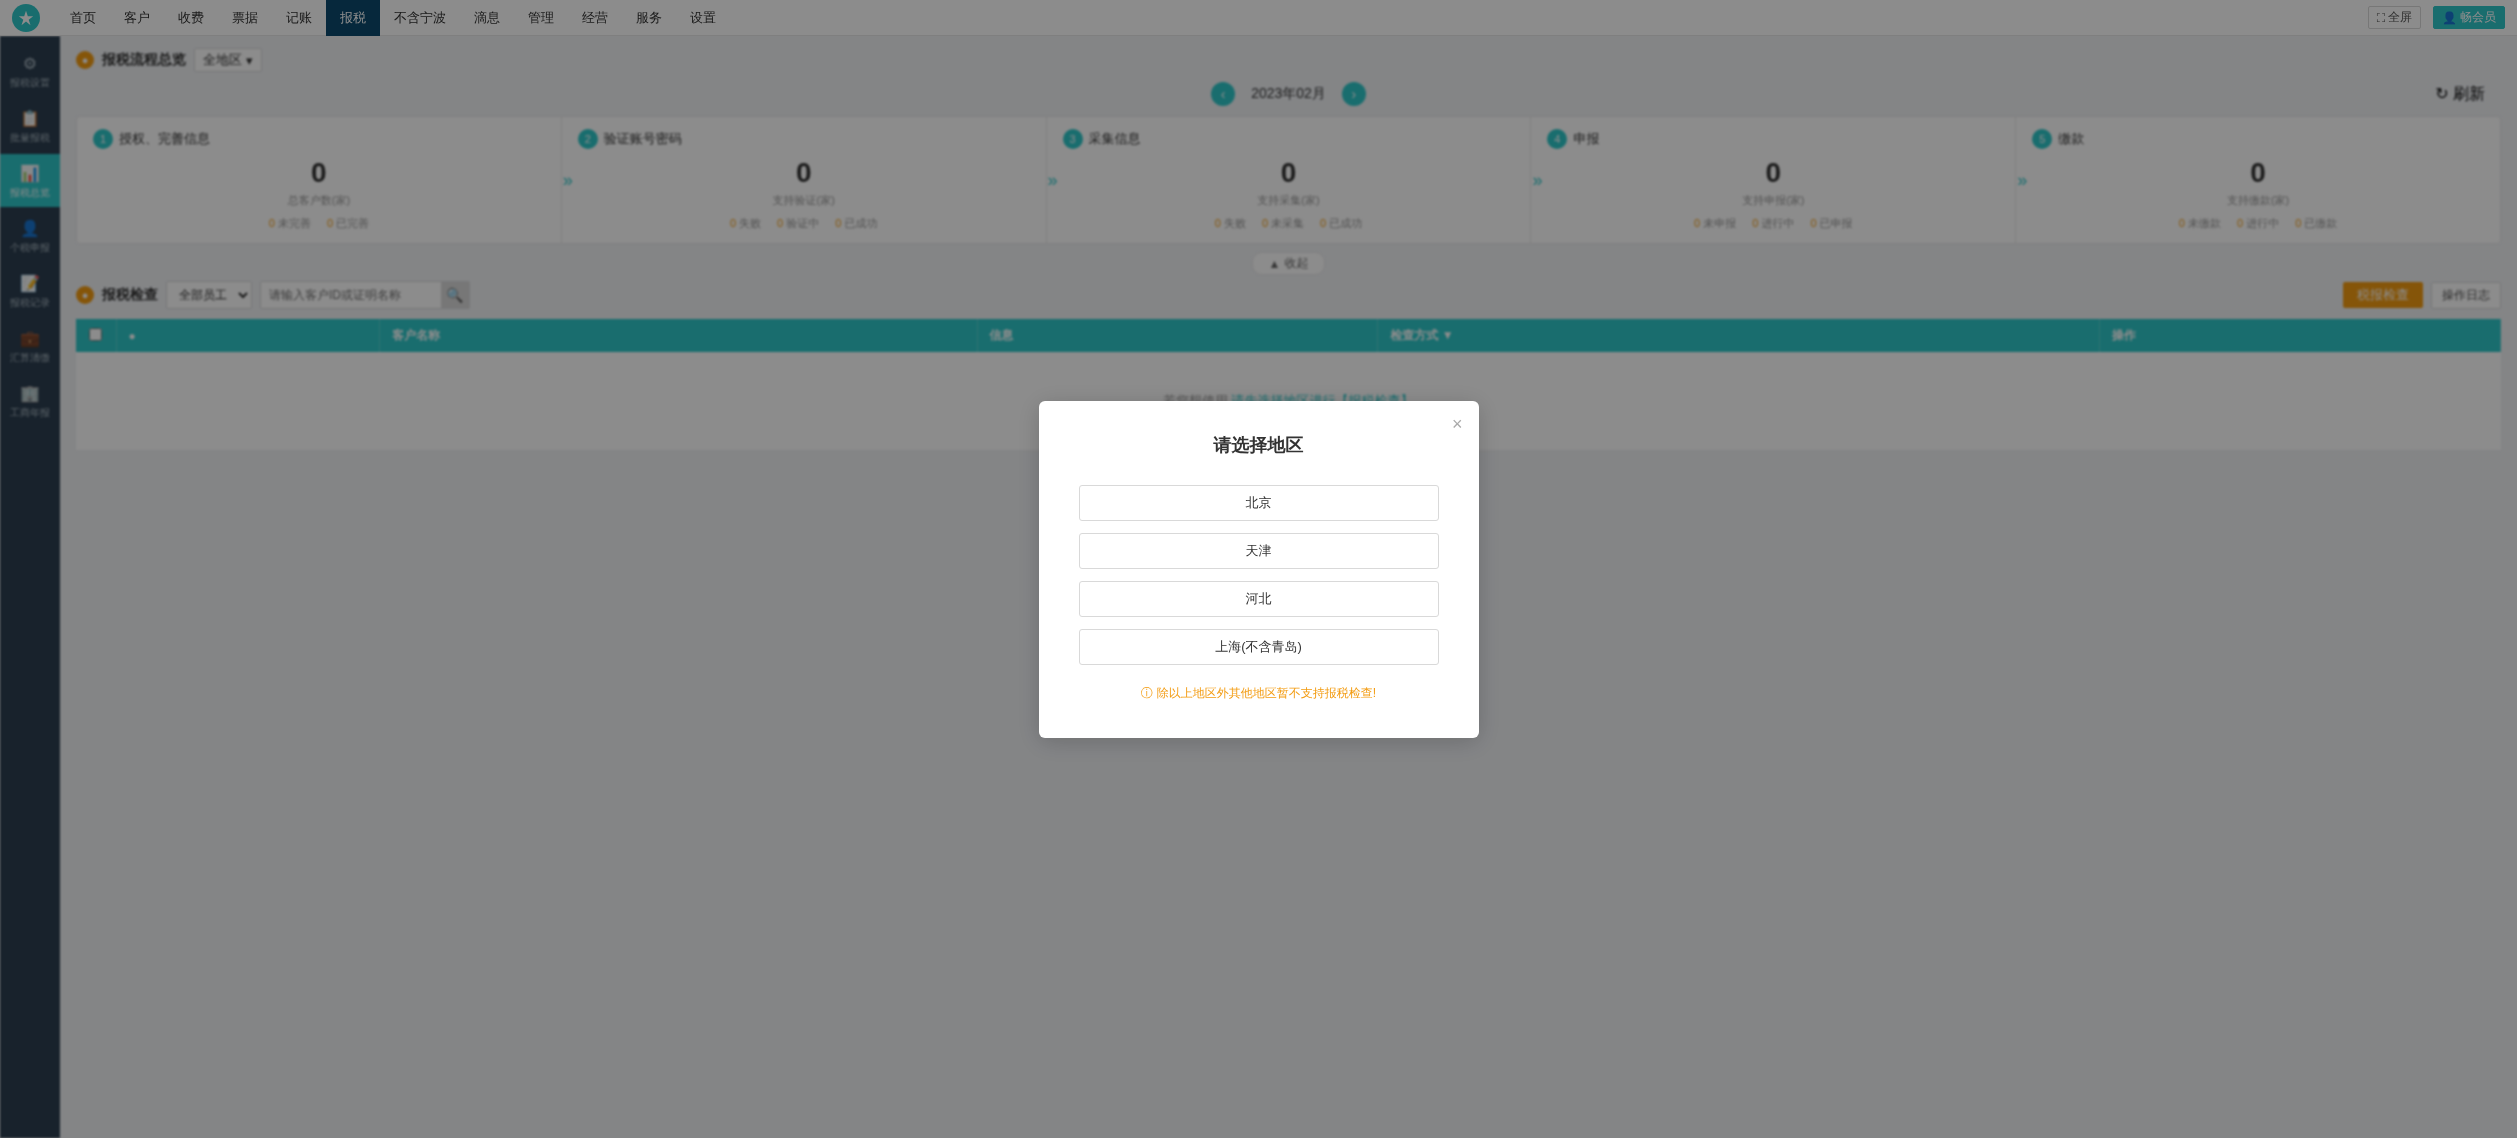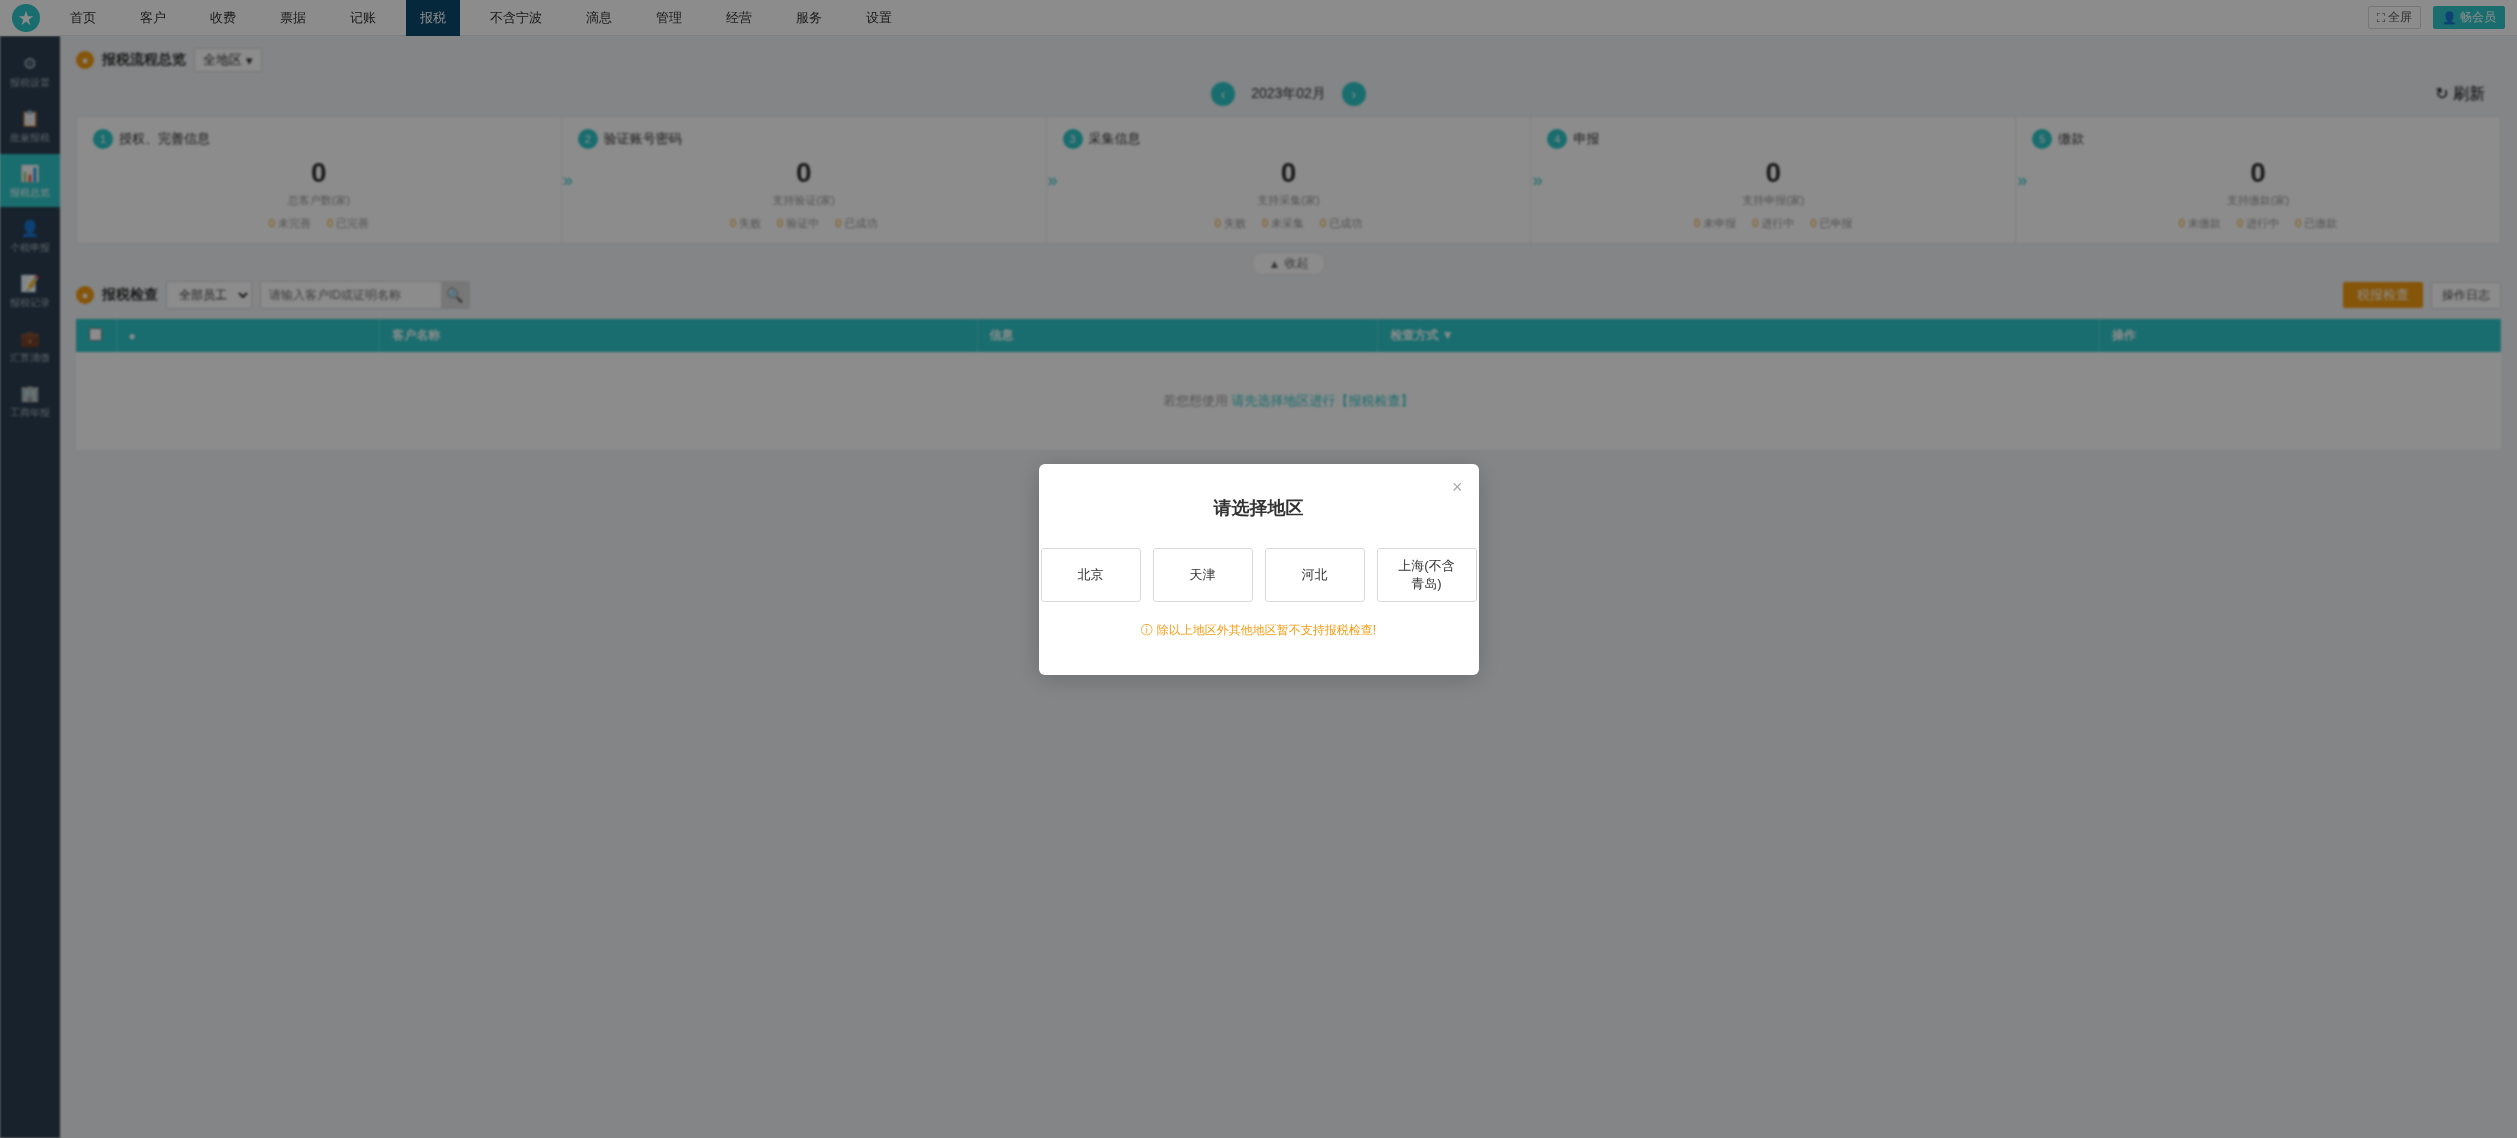--- a/index.html
+++ b/index.html
@@ -19,21 +19,21 @@
     .top-nav-logo {
       width: 28px; height: 28px;
       background: #2ec7c9;
       border-radius: 50%;
       display: flex; align-items: center; justify-content: center;
       margin-right: 16px;
       flex-shrink: 0;
     }
     .top-nav-logo svg { width: 18px; height: 18px; }
     .top-nav-items {
-      display: flex; align-items: flex-end; gap: 16px; flex: 1;
+      display: flex; align-items: flex-end; gap: 0; flex: 1;
     }
     .top-nav-item {
       padding: 0 14px;
       height: 36px;
       display: flex; align-items: center;
       font-size: 13px;
       color: #333;
       cursor: pointer;
     }
     .top-nav-item.active {
@@ -262,21 +262,21 @@
       line-height: 1;
     }
     .modal-title {
       text-align: center; font-size: 18px; font-weight: bold;
       color: #333; margin-bottom: 28px;
     }
     .region-grid {
       display: flex; flex-direction: column; gap: 16px;
     }
     .region-row {
-      display: flex; gap: 12px; justify-content: center;
+      display: flex; gap: 12px; justify-content: center; flex-direction: column;
     }
     .region-btn {
       min-width: 100px; padding: 8px 16px;
       border: 1px solid #d9d9d9; border-radius: 3px;
       background: #fff; font-size: 13px; color: #333;
       cursor: pointer; text-align: center;
     }
     .modal-warning {
       text-align: center; font-size: 12px; color: #f39c12;
       margin-top: 20px; display: flex; align-items: center; justify-content: center; gap: 4px;

